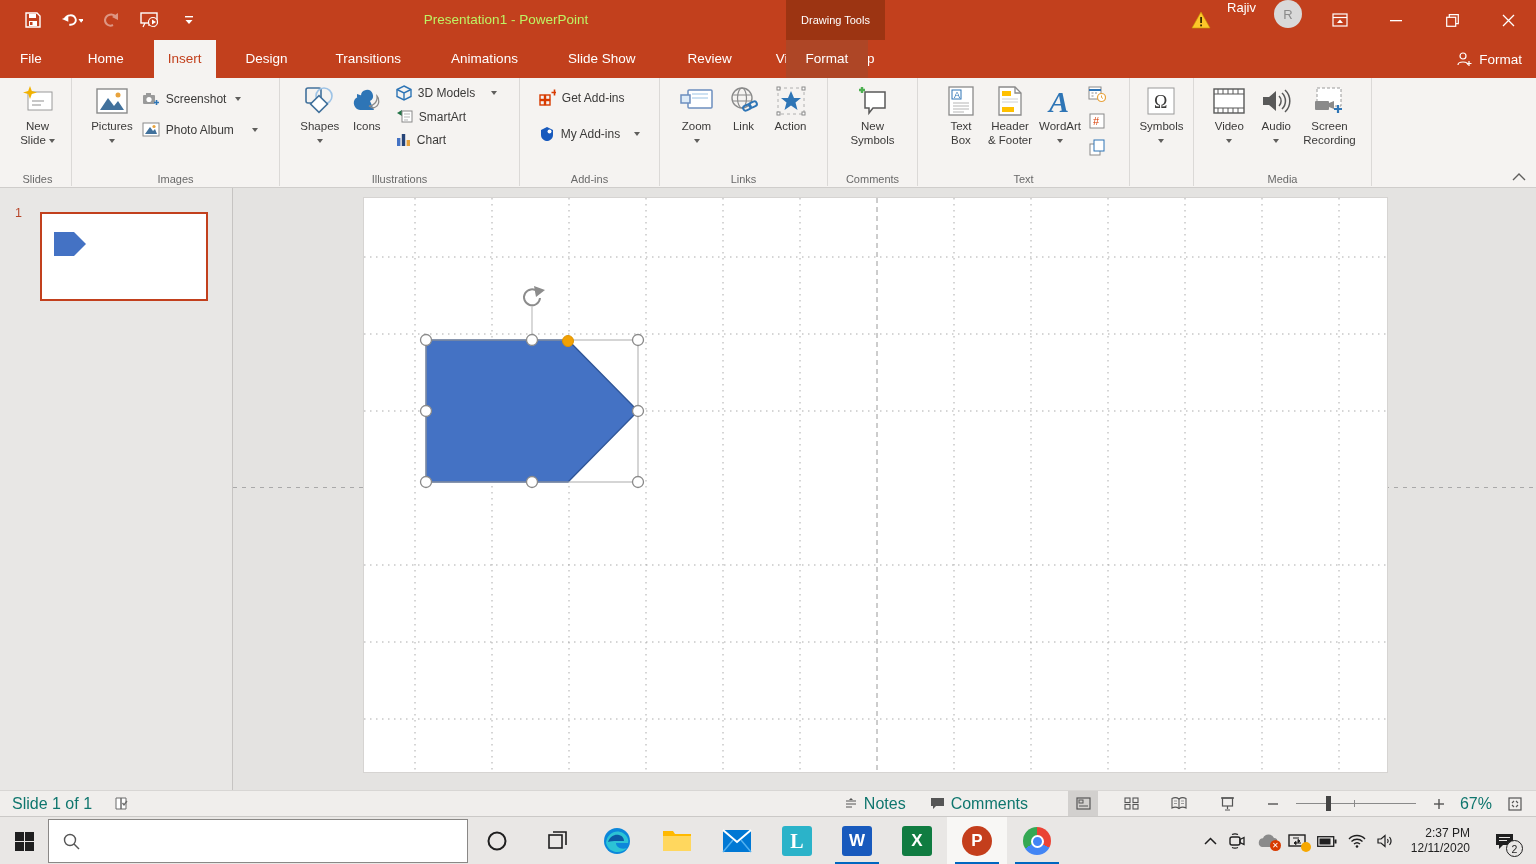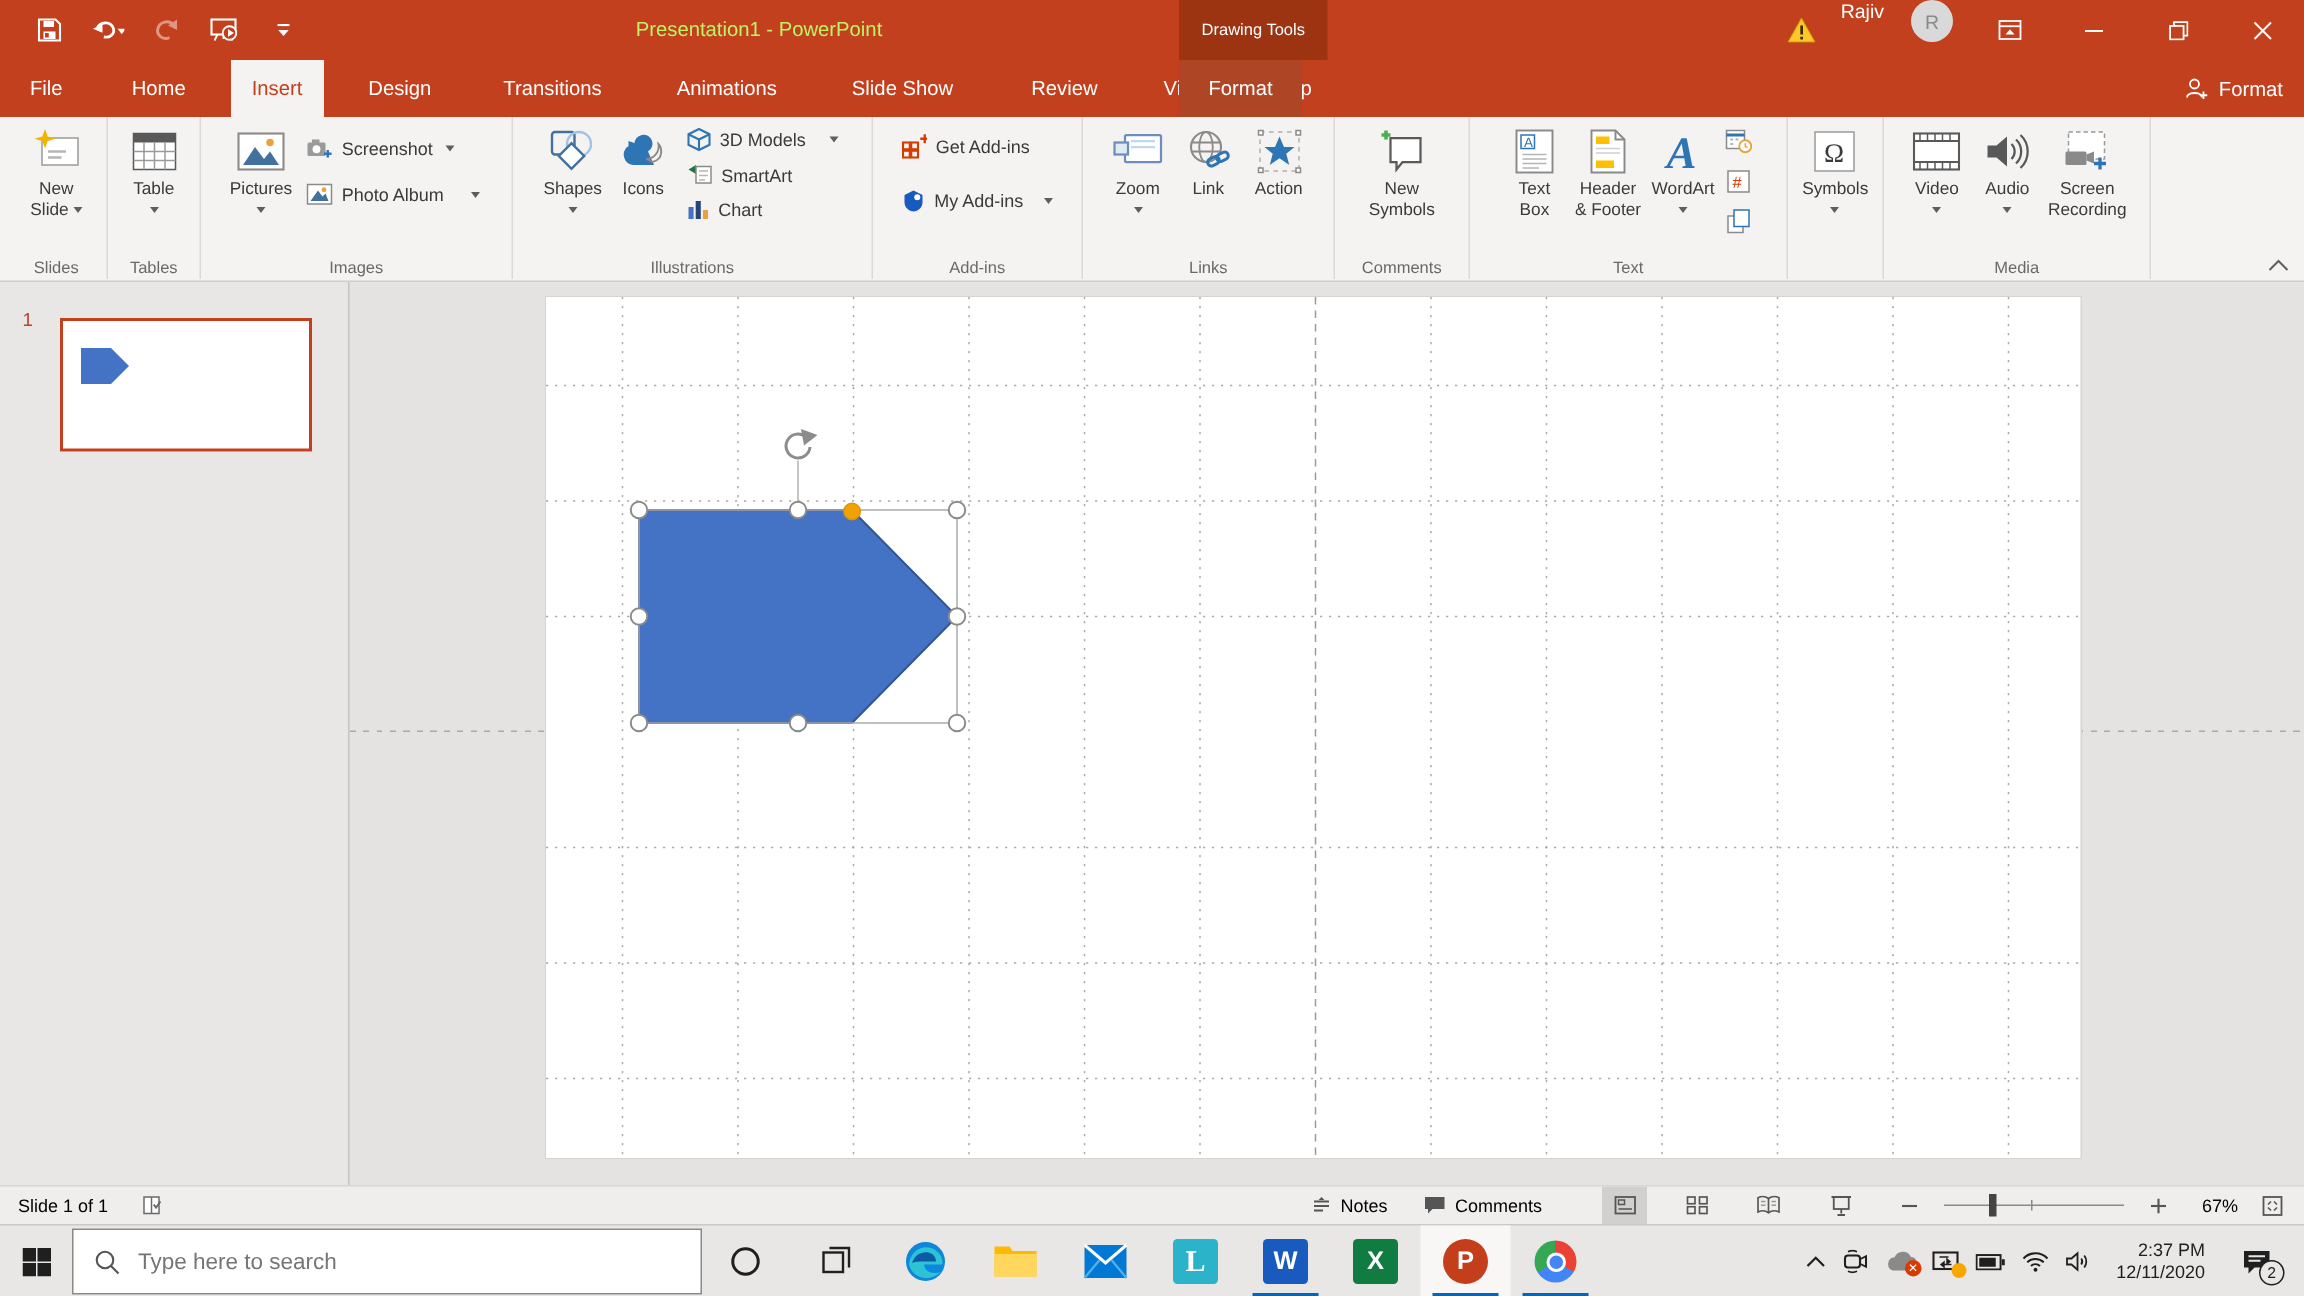--- a/index.html
+++ b/index.html
@@ -48,21 +48,21 @@
   
   .main{position:absolute;left:0;top:188px;width:100%;height:602px;background:#E4E3E1}
   .panel{position:absolute;left:0;top:0;width:233px;height:100%;background:#E8E7E5;border-right:1px solid #C6C4C2}
   .slide-num{position:absolute;left:15px;top:18px;font-size:12.5px;color:#B7472A}
   .thumb{position:absolute;left:40px;top:24px;width:168px;height:89px;background:#fff;border:2px solid #C2401D}
   .canvas{position:absolute;left:233px;top:0;right:0;height:100%}
   .slide{position:absolute;left:130px;top:9px;width:1025px;height:576px;background:#fff;border:1px solid #D6D4D2}
   .hguide{position:absolute;left:0;top:299px;width:100%;height:1px;background:repeating-linear-gradient(90deg,#A9A9A9 0 4px,transparent 4px 9px)}
 
   
-  .statusbar{position:absolute;left:0;top:790px;width:100%;height:26px;background:#F0EEEC;border-top:1px solid #D8D6D4;font-size:12px;color:#000000}
+  .statusbar{position:absolute;left:0;top:790px;width:100%;height:26px;background:#F0EEEC;border-top:1px solid #D8D6D4;font-size:16px;color:#0f766e}
   .sb-left{position:absolute;left:12px;top:0;height:25px;display:flex;align-items:center;gap:22px}
   .sb-right{position:absolute;right:6px;top:0;height:25px;display:flex;align-items:center}
   .sb-item{display:flex;align-items:center;gap:6px;padding:0 12px;height:25px}
   .viewbtn{width:30px;height:25px;display:flex;align-items:center;justify-content:center}
   .viewbtn.active{background:#D2D0CE}
   .zoomtrack{position:relative;width:120px;height:25px;margin:0 8px}
   .zoomtrack .rail{position:absolute;left:0;right:0;top:12px;height:1px;background:#8a8a8a}
   .zoomtrack .tick{position:absolute;left:58px;top:9px;width:1px;height:7px;background:#8a8a8a}
   .zoomtrack .thumbz{position:absolute;left:30px;top:5px;width:5px;height:15px;background:#444}
   .pct{width:38px;text-align:right}
@@ -199,33 +199,20 @@
                 <rect x="6" y="6" width="24" height="18" fill="#fff" stroke="#9a9a9a"></rect>
                 <path d="M10 15h12M10 19h9" stroke="#b5b5b5" stroke-width="1.6"></path>
                 <polygon points="8,0 9.8,5 15,6.5 9.8,8 8,13 6.2,8 1,6.5 6.2,5" fill="#F2B200"></polygon>
               </svg>
           </div>
           <div class="blbl"><span>New</span><br><span>Slide</span><span class="dd"></span></div>
         </div>
         <div class="rg-label">Slides</div>
       </div>
 
-      <div class="rgroup" style="width:62px">
-        <div class="bigbtn">
-          <div class="ic">
-            <svg width="30" height="28" viewBox="0 0 30 28">
-                <rect x="1" y="2" width="28" height="24" fill="#fff" stroke="#595959"></rect>
-                <rect x="1" y="2" width="28" height="6" fill="#595959"></rect>
-                <path d="M1 14h28M1 20h28M8 8v18M15 8v18M22 8v18" stroke="#9a9a9a"></path>
-              </svg>
-          </div>
-          <div class="blbl"><span>Table</span><br><span class="dd" style="margin-left:0"></span></div>
-        </div>
-        <div class="rg-label">Tables</div>
-      </div>
 
       <div class="rgroup" style="width:208px">
         <div class="bigbtn">
           <div class="ic">
             <svg width="32" height="30" viewBox="0 0 32 30">
                 <rect x="1" y="3" width="30" height="24" fill="#fff" stroke="#8a8a8a" stroke-width="1.4"></rect>
                 <circle cx="22" cy="9" r="2.5" fill="#E8A33D"></circle>
                 <polygon points="4,24 12,12 18,20 22,15 28,24" fill="#41719C"></polygon>
               </svg>
           </div>
@@ -659,21 +646,20 @@
           <rect x="10" y="0" width="9" height="9" fill="#1f1f1f"></rect>
           <rect x="0" y="10" width="9" height="9" fill="#1f1f1f"></rect>
           <rect x="10" y="10" width="9" height="9" fill="#1f1f1f"></rect>
         </svg>
     </div>
     <div class="searchbox">
       <svg width="17" height="17" viewBox="0 0 17 17">
           <circle cx="7" cy="7" r="5.5" fill="none" stroke="#555" stroke-width="1.4"></circle>
           <path d="M11 11 L16 16" stroke="#555" stroke-width="1.4"></path>
         </svg>
-      <input type="text" placeholder="Type here to search" style="">
     </div>
     <div class="tb-slot" style="left:467px">
       <svg width="22" height="22" viewBox="0 0 22 22">
           <circle cx="11" cy="11" r="8.5" fill="none" stroke="#1f1f1f" stroke-width="2"></circle>
         </svg>
     </div>
     <div class="tb-slot" style="left:527px">
       <svg width="22" height="22" viewBox="0 0 22 22">
           <rect x="3" y="5" width="13" height="13" fill="none" stroke="#1f1f1f" stroke-width="1.6"></rect>
           <path d="M7 2 h13 v13" fill="none" stroke="#1f1f1f" stroke-width="1.6"></path>

